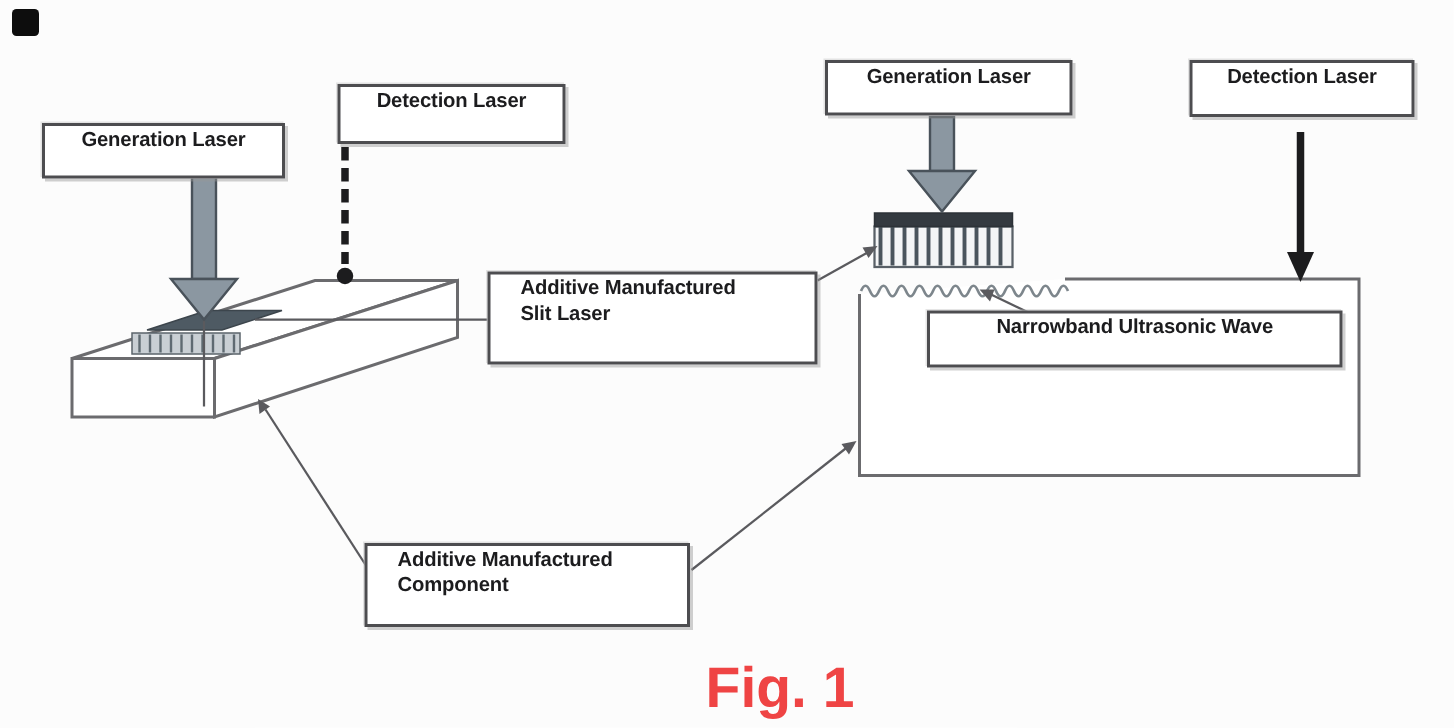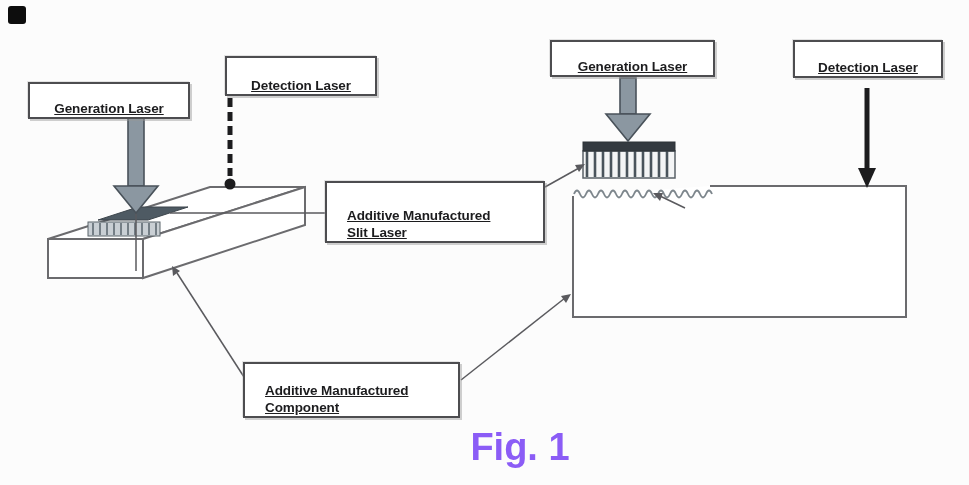--- a/index.html
+++ b/index.html
@@ -22,41 +22,40 @@
     border:2px solid var(--box-border,#4d4d50);
     box-shadow:2px 2px 0 rgba(150,150,150,.45), -1px -1px 0 rgba(180,180,180,.35);
     color:var(--ink,#1c1c1e);
     font-weight:bold;
     font-size:13.5px;
     letter-spacing:-.1px;
     line-height:17px;
     z-index:2;
     display:flex;
     flex-direction:column;
-    justify-content:flex-end;
-    text-decoration:underline;
+    justify-content:flex-start;
   }
   .label-box.center{align-items:center;text-align:center;}
   .label-box.left{align-items:flex-start;padding-left:20px;padding-right:4px;}
 
   #box-gen-left   {left:28px;  top:82px;  width:162px; height:37px;}
   #box-det-left   {left:225px; top:56px;  width:152px; height:40px;}
   #box-gen-right  {left:550px; top:40px;  width:165px; height:37px;}
   #box-det-right  {left:793px; top:40px;  width:150px; height:38px;}
   #box-slit-mask  {left:325px; top:181px; width:220px; height:62px;}
   #box-narrowband {left:618px; top:207px; width:277px; height:38px;}
   #box-component  {left:243px; top:362px; width:217px; height:56px;}
 
   #fig-caption{
     position:absolute;
-    left:430px; top:426px; width:180px;
+    left:430px; top:438px; width:180px;
     text-align:center;
     font-size:38px;
     font-weight:bold;
-    color:#8b5cf6;
+    color:#ef4444;
     letter-spacing:0px;
     z-index:2;
   }
 
   
   .outline{fill:#ffffff;stroke:var(--outline-gray,#6b6b6e);stroke-width:2;}
   .thin-line{stroke:var(--line-gray,#5a5a5e);stroke-width:1.5;fill:none;}
   .leader-head{fill:var(--line-gray,#5a5a5e);stroke:none;}
   .gen-arrow{fill:var(--arrow-fill,#8b97a1);stroke:var(--arrow-stroke,#49525a);stroke-width:1.6;}
   .det-beam{stroke:var(--ink,#1c1c1e);stroke-width:5;fill:none;}
@@ -177,20 +176,23 @@
 
   <div id="box-det-right" class="label-box center">
     <span>Detection Laser</span>
   </div>
 
   <div id="box-slit-mask" class="label-box left">
     <span>Additive Manufactured</span>
     <span>Slit Laser</span>
   </div>
 
+  <div id="box-narrowband" class="label-box center">
+    <span>Narrowband Ultrasonic Wave</span>
+  </div>
 
   <div id="box-component" class="label-box left">
     <span>Additive Manufactured</span>
     <span>Component</span>
   </div>
 
   <div id="fig-caption">Fig. 1</div>
 
 </div>
 

